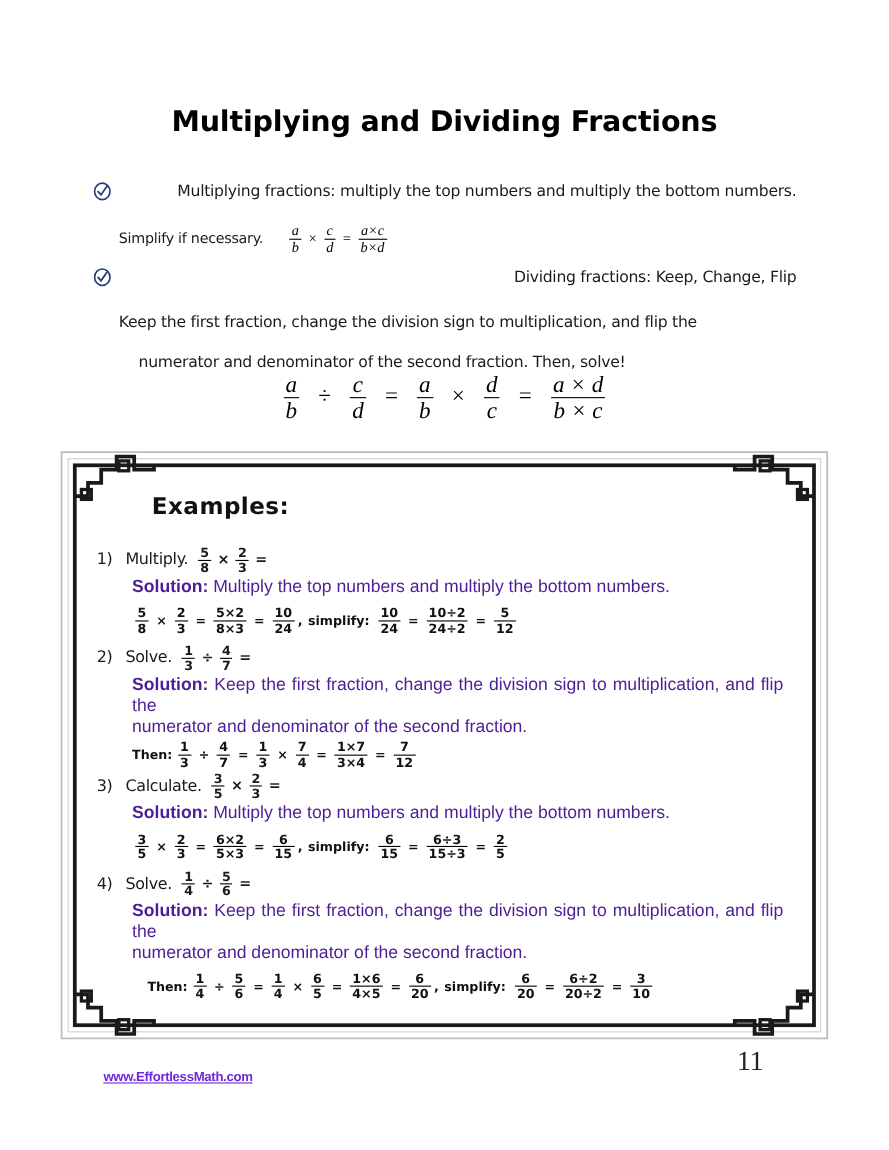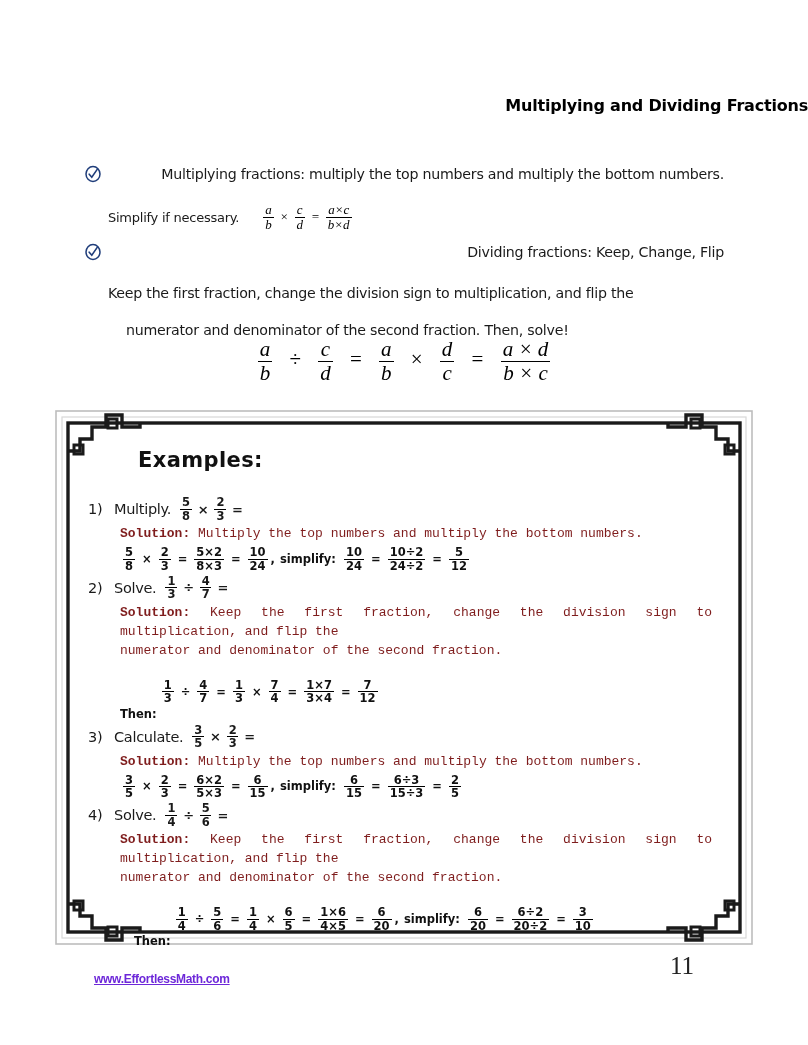--- a/index.html
+++ b/index.html
@@ -22,24 +22,24 @@
     width: 808px;
     height: 1045px;
   }
 
   
   .title {
     position: absolute;
     left: 0;
     top: 96px;
     width: 808px;
-    text-align: right;
+    text-align: center;
     font-family: "DejaVu Sans", sans-serif;
     font-weight: bold;
-    font-size: 16px;
+    font-size: 26px;
     letter-spacing: -0.2px;
   }
 
   
   .notes {
     position: absolute;
     left: 84px;
     top: 163px;
     width: 640px;
   }
@@ -188,45 +188,45 @@
     font-family: "DejaVu Sans", sans-serif;
     font-weight: bold;
     font-size: 11.5px;
   }
   .q-math .frac { margin: 0 3px; }
   .q-math .op { margin: 0 3px; font-size: 13px; }
 
   .sol {
     padding-left: 32px;
     padding-right: 6px;
-    font-family: Liberation Mono, monospace;
-    font-size: 13px;
+    font-family: Liberation Sans, sans-serif;
+    font-size: 16px;
     line-height: 19px;
-    color: #7f1d1d;
+    color: #4c1d95;
     text-align: justify;
   }
   .sol b { font-weight: bold; }
   .sol-wide { text-align: justify; }
   .sol-wide .l2 { display: block; text-align: left; }
 
   .work {
     padding-left: 32px;
     margin-top: 3px;
     display: flex;
     align-items: center;
     flex-wrap: wrap;
     font-family: "DejaVu Sans", sans-serif;
     font-weight: bold;
     font-size: 11.5px;
     color: #111;
   }
   .work .frac { margin: 0 3px; }
   .work .op { margin: 0 4px; }
-  .work .lead { margin-right: 2px; margin-top: 44px; }
-  .work .txt { font-weight: bold; margin: 0 5px; }
+  .work .lead { margin-right: 2px; }
+  .work .txt { font-weight: bold; margin: 11px 5px; }
   .work-indent { padding-left: 46px; }
 
   
   .footer-site {
     position: absolute;
     left: 94px;
     top: 972px;
     font-family: Liberation Sans, sans-serif;
     font-weight: bold;
     font-size: 12px;

